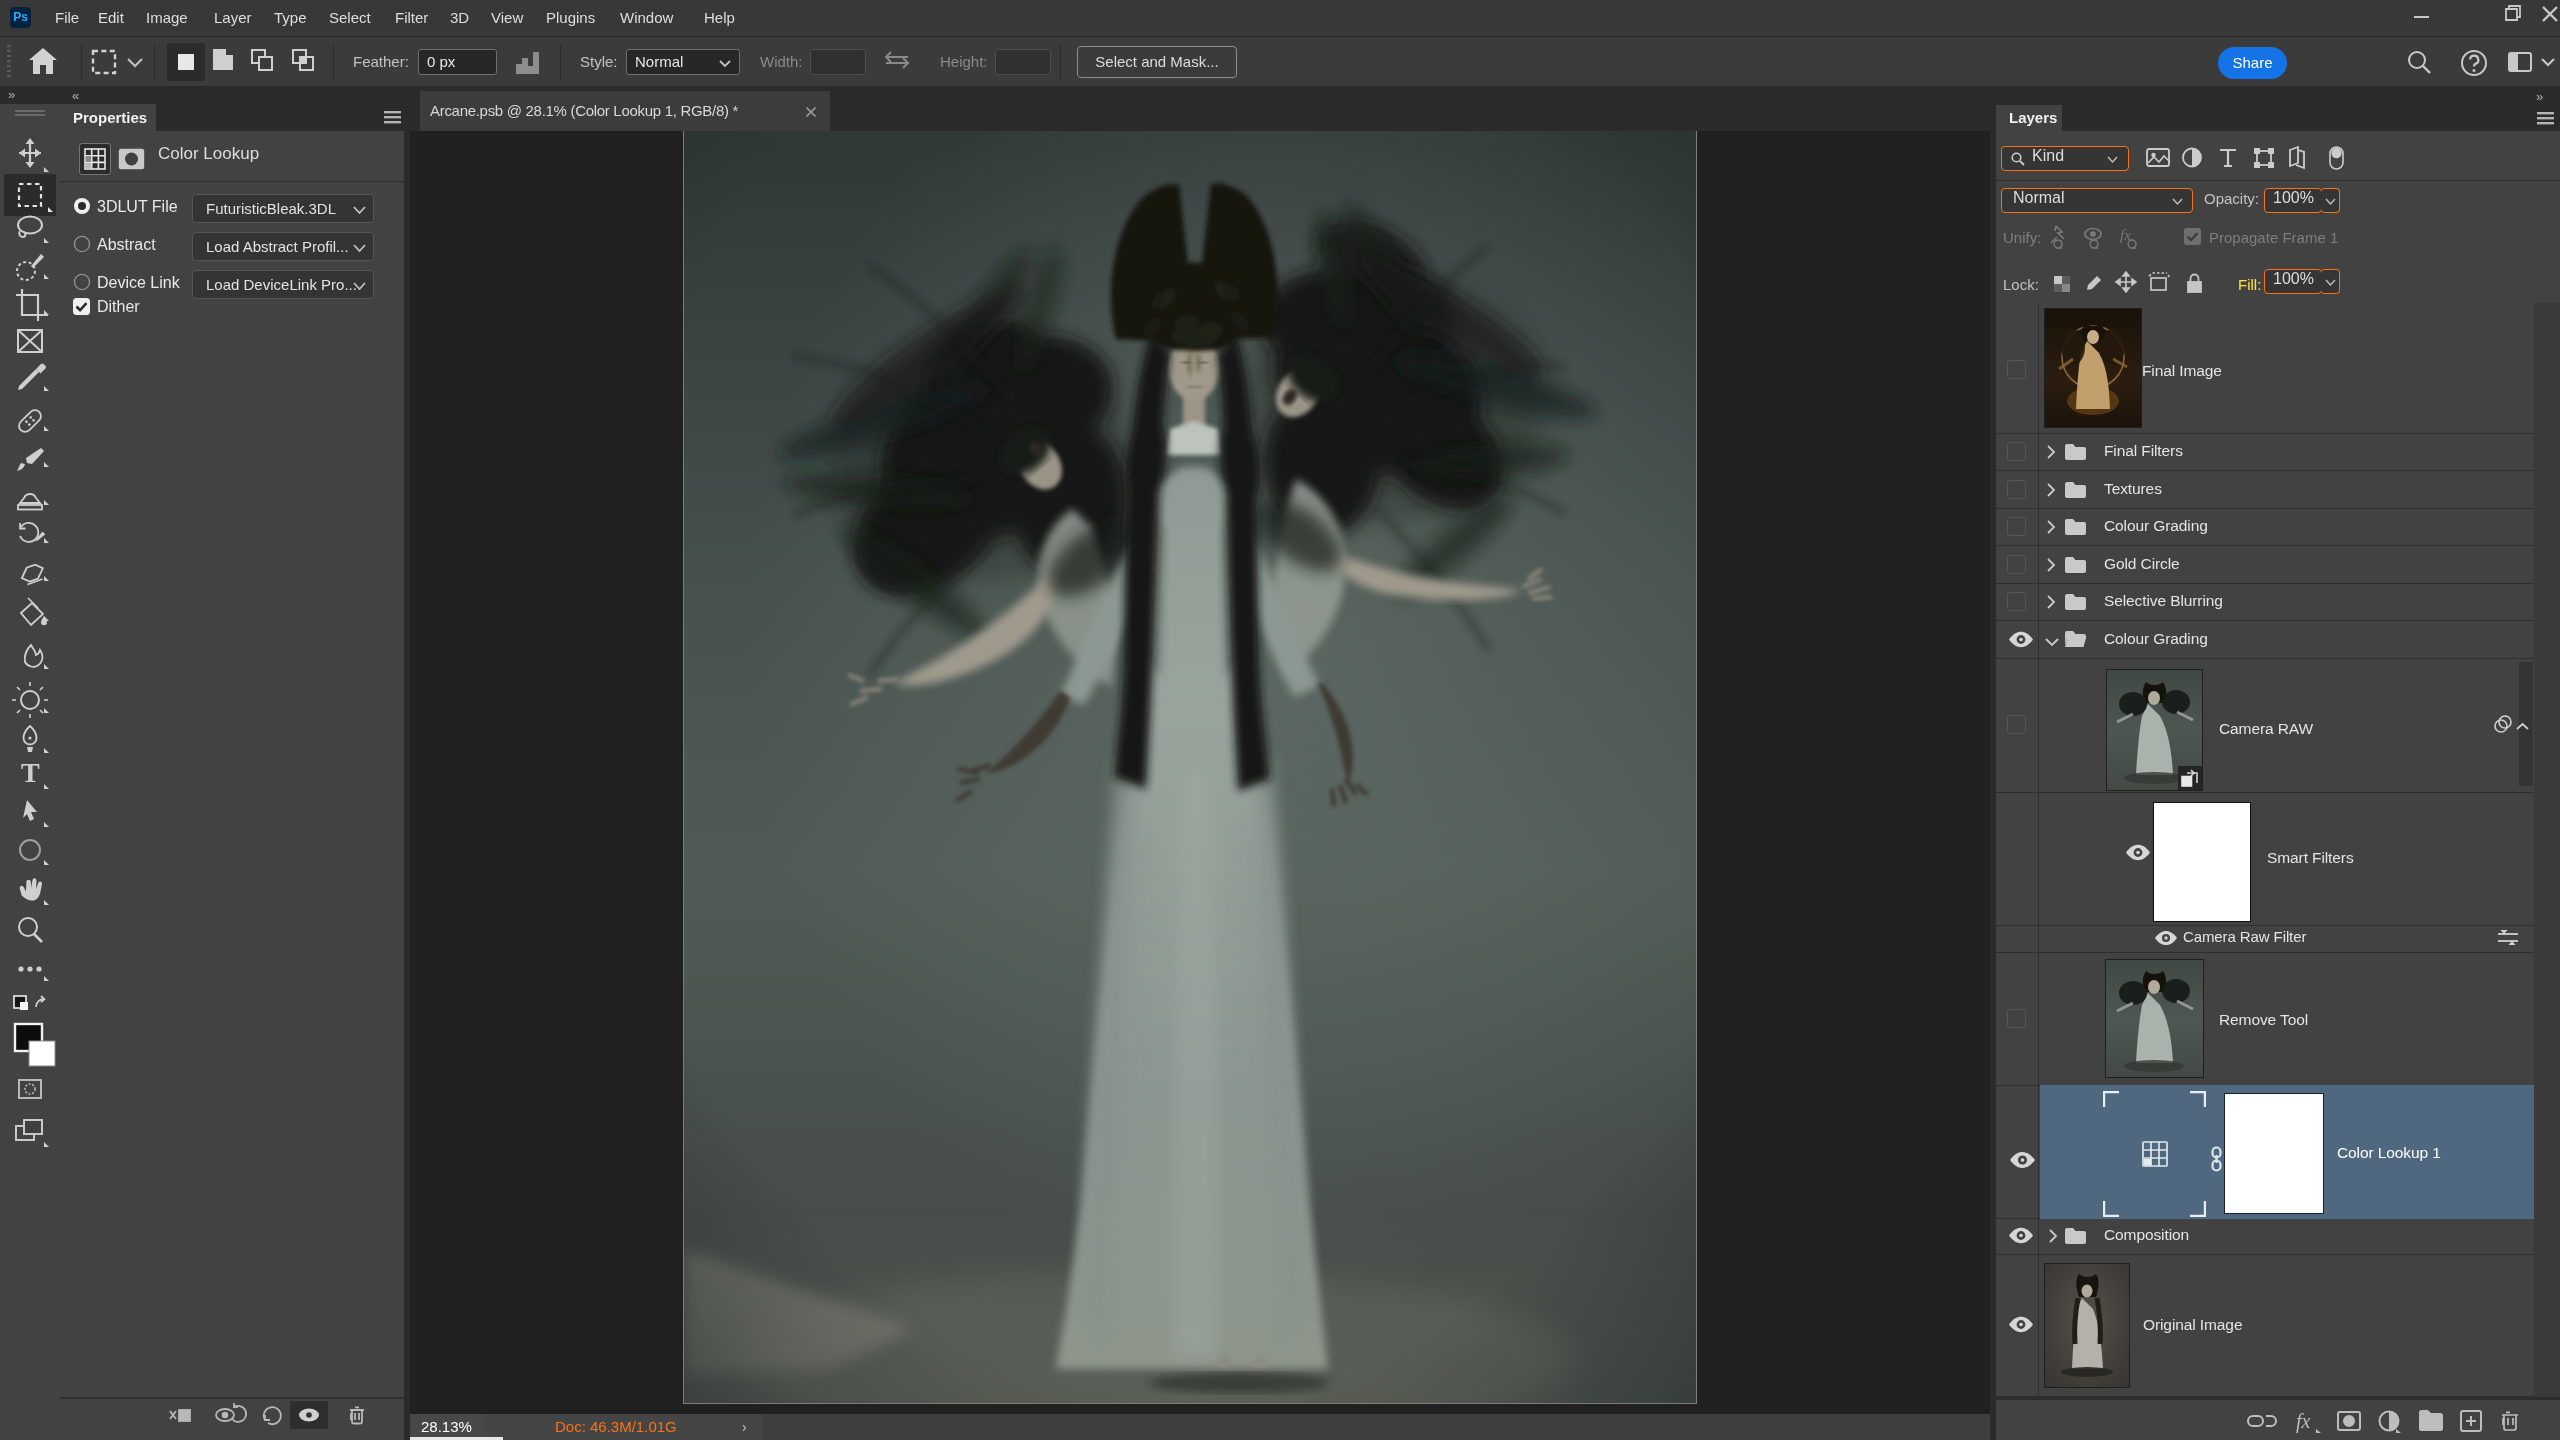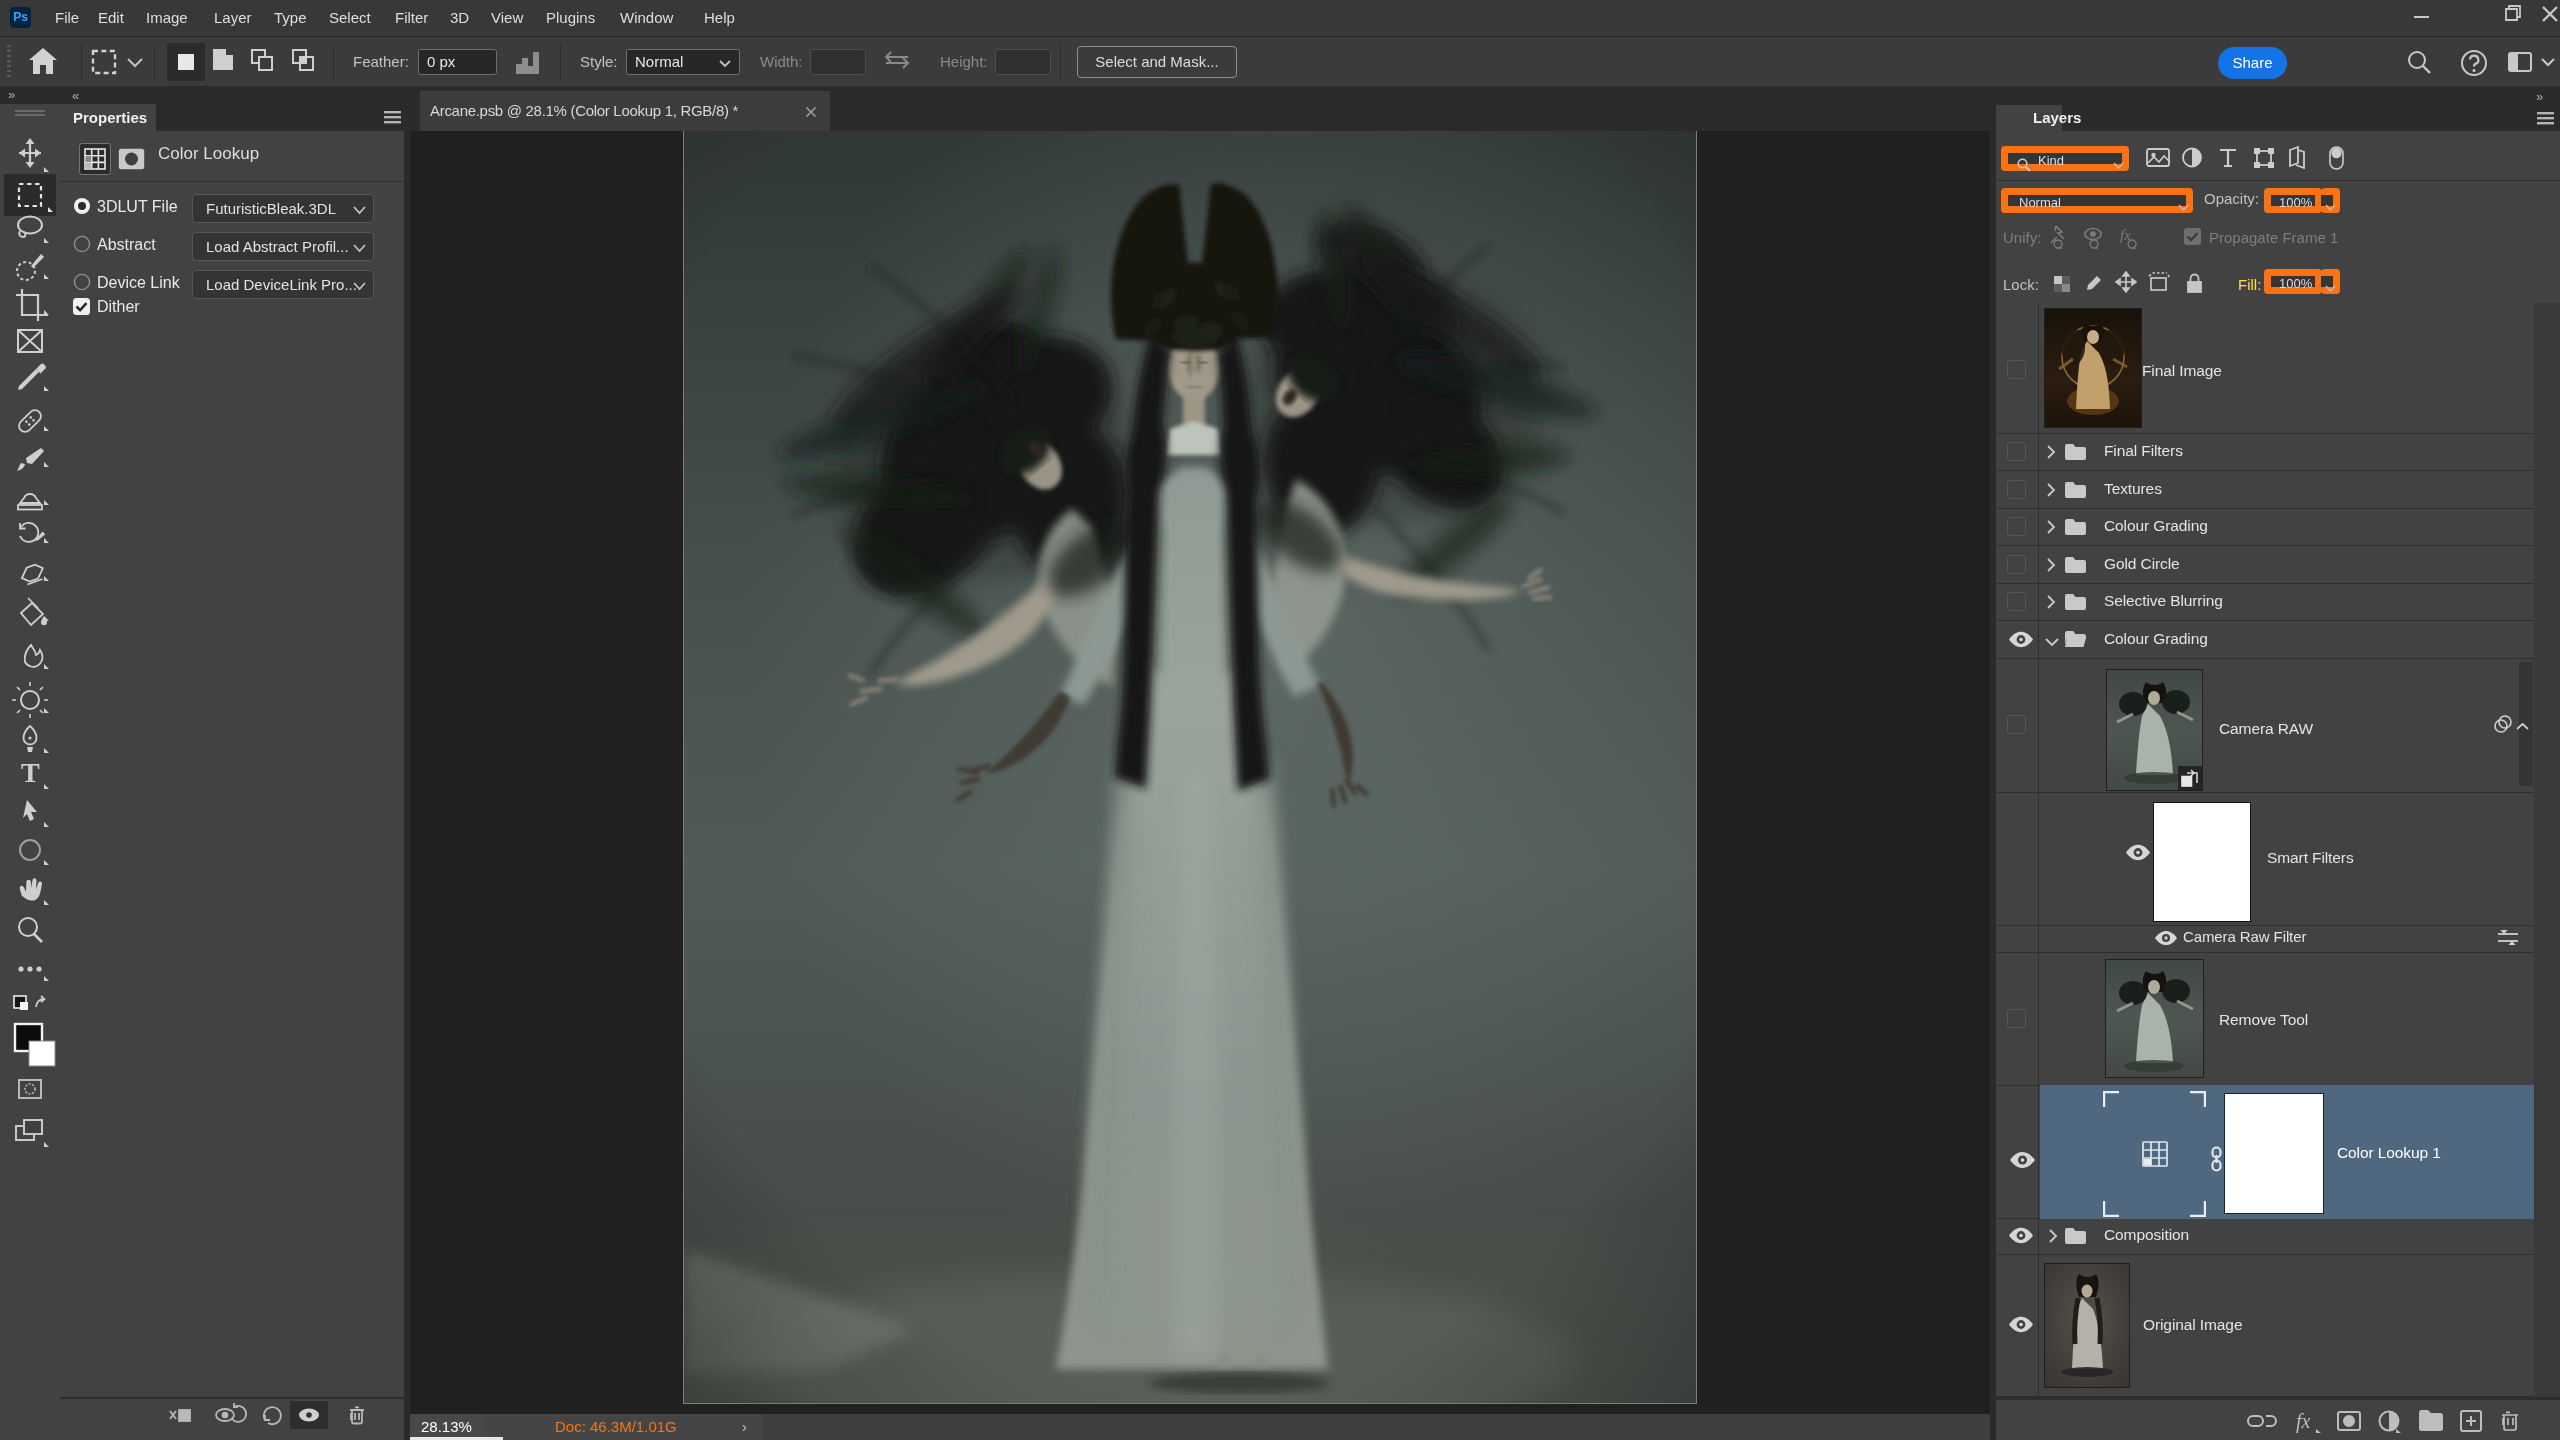--- a/index.html
+++ b/index.html
@@ -37,21 +37,21 @@
 
 #canvasarea { left:410px; top:131px; width:1580px; height:1283px; background:#202020; overflow:hidden; }
 #statusbar { left:410px; top:1414px; width:1580px; height:26px; background:#3e3e3e; color:#fff; }
 #doctabstrip { left:410px; top:86px; width:1580px; height:45px; background:#2b2b2b; }
 #doctab { position:absolute; left:10px; top:5px; width:410px; height:40px; background:#3c3c3c; color:#d8d8d8; font-size:15px; letter-spacing:-0.3px; line-height:40px; }
 
 
 #layerseam { left:1990px; top:86px; width:6px; height:1354px; background:#2b2b2b; }
 #layers { left:1996px; top:86px; width:564px; height:1354px; background:#424242; }
 .lname { position:absolute; color:#e4e4e4; font-size:15.5px; letter-spacing:-0.1px; }
-.lselect { position:absolute; background:#353535; border:7px solid #f97316; border-radius:4px; color:#dddddd; font-size:13px; }
+.lselect { position:absolute; background:#353535; border:1px solid #f97316; border-radius:4px; color:#dddddd; font-size:16px; }
 .thumb { position:absolute; outline:1px solid #1f1f1f; }
 .chk { position:absolute; width:19px; height:19px; border:1px solid #565656; border-radius:3px; }
 .lsep { position:absolute; left:0; width:538px; height:1px; background:#2f2f2f; }
 .grpchev, .grpfold, .eye { position:absolute; }
 svg { display:block; }
 </style>
 </head>
 <body>
 <div id="stage">
   <div id="menubar" class="abs">
@@ -563,21 +563,21 @@
     <div style="position:absolute;left:11px;top:0;height:26px;line-height:26px;font-size:15px;color:#ffffff;">28.13%</div>
     <div style="position:absolute;left:145px;top:0;height:26px;line-height:26px;font-size:15px;color:#f97316;">Doc: 46.3M/1.01G</div>
     <div style="position:absolute;left:332px;top:0;height:26px;line-height:26px;font-size:14px;color:#c6c6c6;">›</div>
     <div style="position:absolute;left:0;top:23px;width:93px;height:3px;background:#e8e8e8;"></div>
   </div>
   <div id="layerseam" class="abs"></div>
   <div id="layers" class="abs">
     <div class="strip" style="position:absolute;left:0;top:0;width:564px;height:19px;"></div>
     <div style="position:absolute;left:540px;top:3px;color:#b0b0b0;font-size:13px;">»</div>
     <div class="strip" style="position:absolute;left:0;top:19px;width:564px;height:26px;"></div>
-    <div class="ptab" style="left:0;top:19px;width:66px;height:26px;line-height:26px;background:#424242;padding-left:24px;"><span style="margin-left:13px;">Layers</span></div>
+    <div class="ptab" style="left:0;top:19px;width:66px;height:26px;line-height:26px;background:#424242;"><span style="margin-left:13px;">Layers</span></div>
     <svg width="20" height="16" viewBox="0 0 20 16" style="position:absolute;left:541px;top:25px;">
         <g fill="#b5b5b5">
           <rect y="1" width="17" height="2.4"></rect>
           <rect y="6" width="17" height="2.4"></rect>
           <rect y="11" width="17" height="2.4"></rect>
         </g>
       </svg>
 
     <div class="lselect" style="left:5px;top:60px;width:128px;height:25px;">
       <svg width="14" height="14" viewBox="0 0 14 14" style="position:absolute;left:9px;top:5px;">

